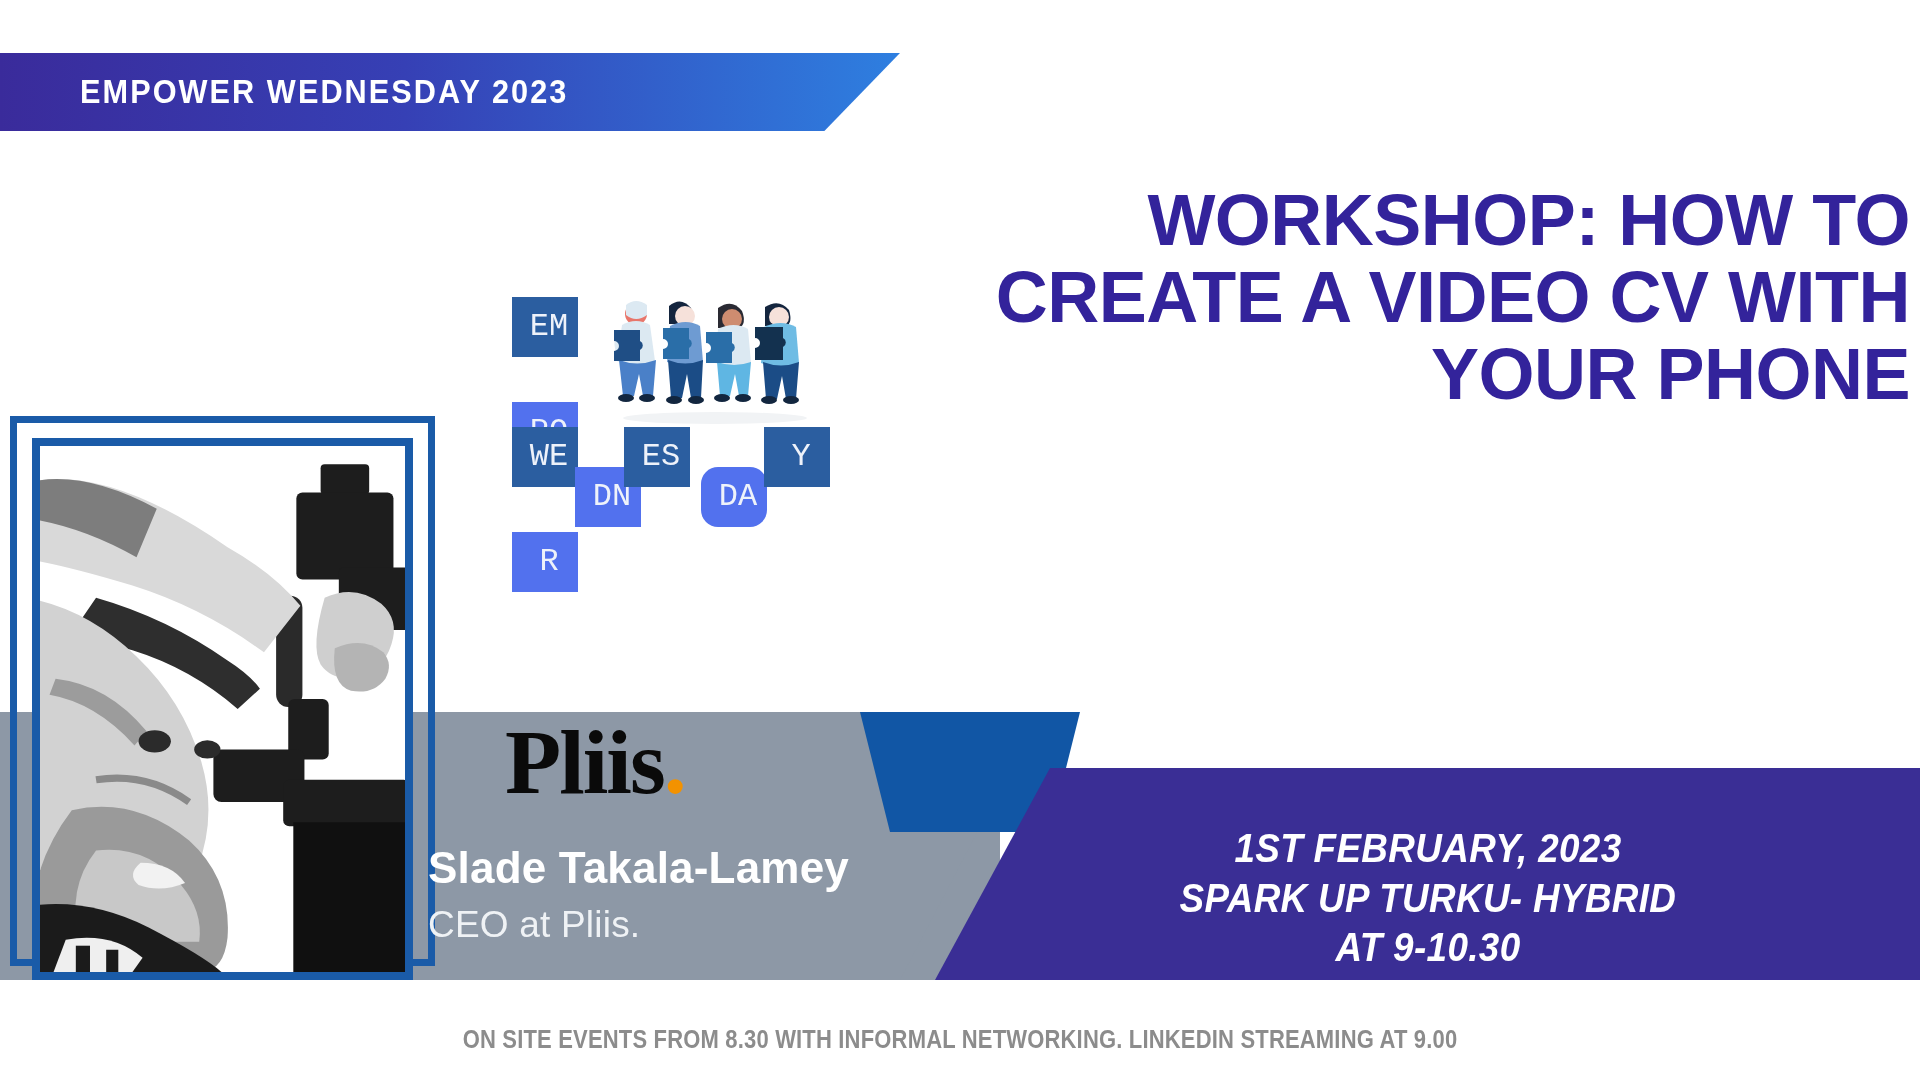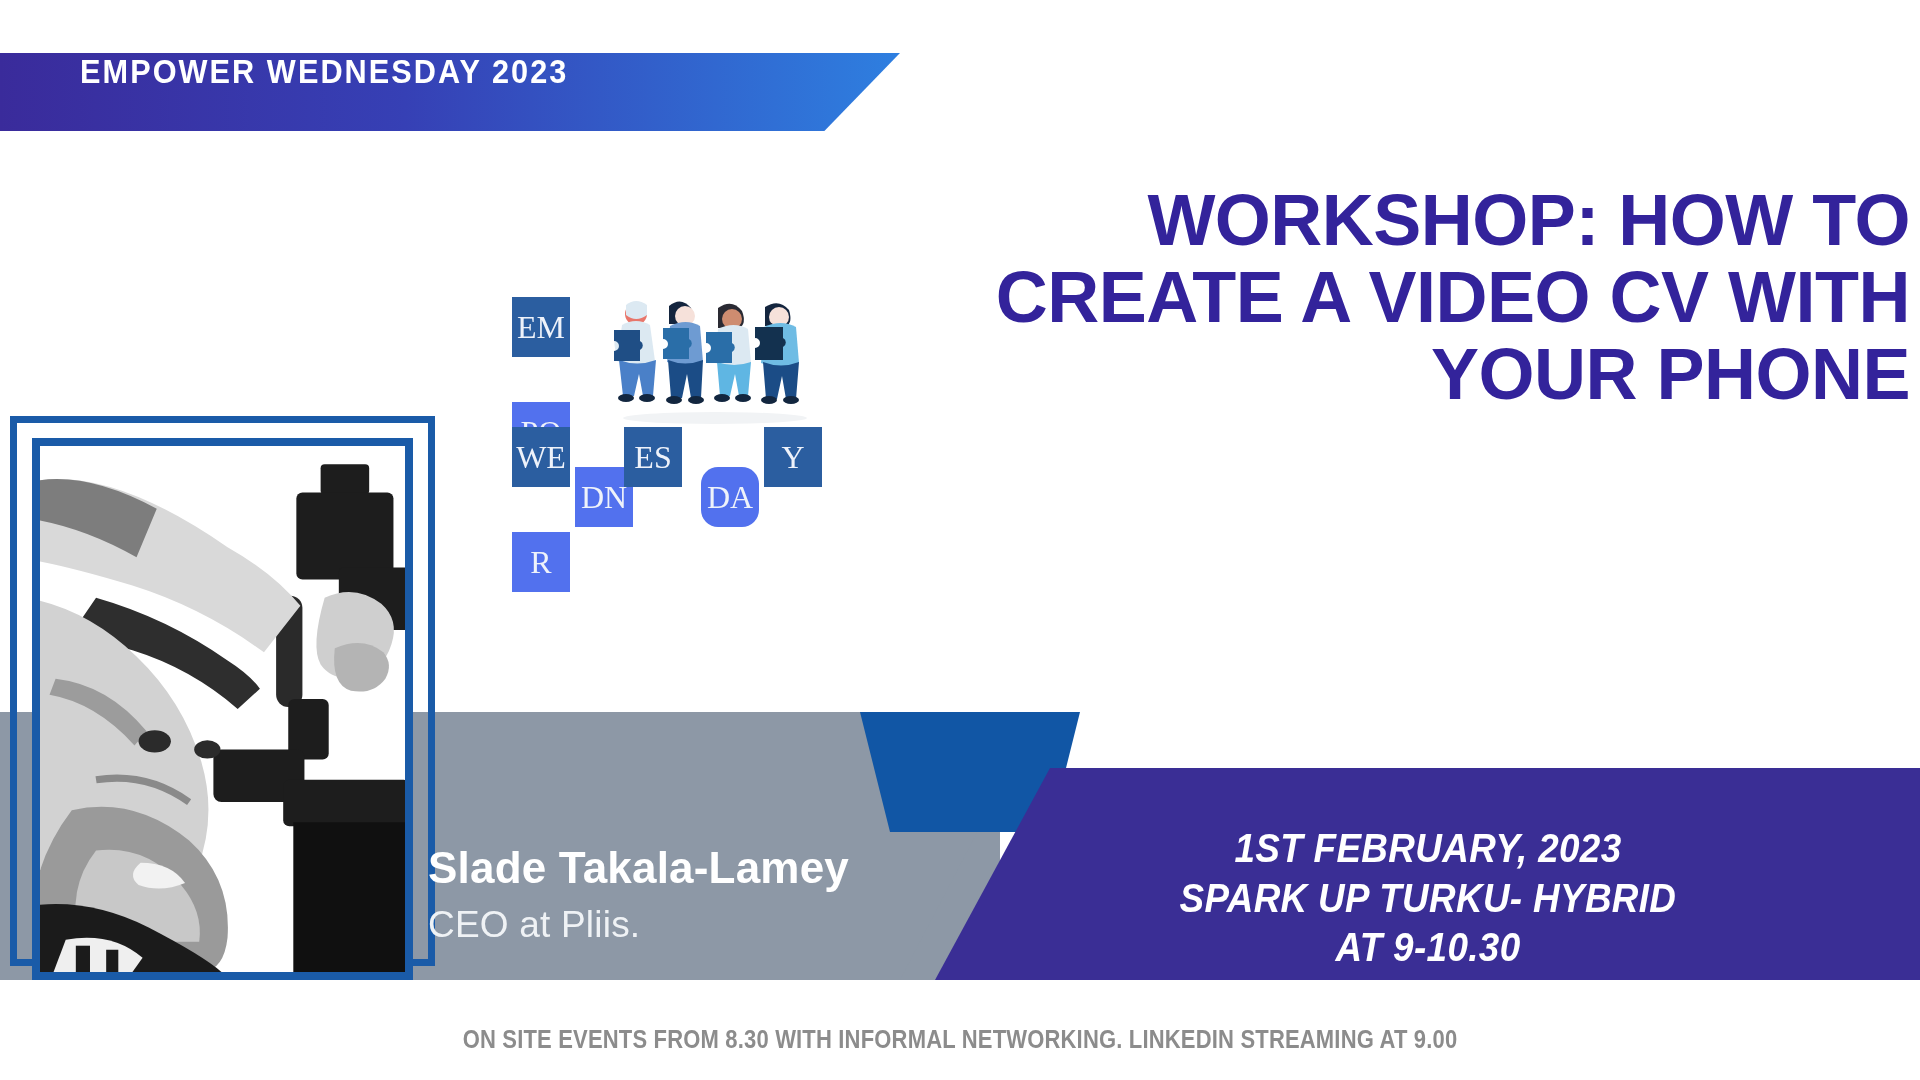--- a/index.html
+++ b/index.html
@@ -10,21 +10,21 @@
     overflow:hidden;
     position:relative;
   }
   .stage { position:absolute; inset:0; }
 
   
   .top-ribbon{
     position:absolute; left:0; top:53px; width:900px; height:78px;
     background:linear-gradient(90deg,#3A2B9B 0%, #3640B5 45%, #2E7FE0 100%);
     clip-path: polygon(0 0, 900px 0, 805px 98px, 0 98px);
-    display:flex; align-items:flex-start;
+    display:flex; align-items:center;
   }
   .top-ribbon-text{
     margin-left:80px;
     color:#ffffff; font-weight:bold; font-size:33px;
     letter-spacing:2.2px;
     font-stretch:condensed;
     transform:scaleX(.93); transform-origin:left center;
     white-space:nowrap;
   }
 
@@ -119,23 +119,24 @@
     position:absolute; left:0; top:1025px; width:1920px;
     text-align:center; color:#8C8C8C; font-weight:bold;
     font-size:25px; letter-spacing:.2px;
     transform:scaleX(.88);
   }
 
   
   .xword{ position:absolute; left:512px; top:297px; }
   .tile{
     position:absolute; width:58px; height:60px;
-    color:#EEF2FA; font-family:Liberation Serif, serif;
+    color:#EEF2FA; font-family:Liberation Mono, monospace;
     font-size:32px; display:flex; align-items:center; justify-content:center;
     line-height:1;
+    padding-left:8px;
   }
   .t-dark{ background:#2B5EA0; }
   .t-light{ background:#5271EE;margin-top:40px; }
 
   
   .people{ position:absolute; left:600px; top:292px; width:230px; height:135px; }
   .people svg{ width:100%; height:100%; display:block; }
 </style>
 </head>
 <body>
@@ -249,20 +250,23 @@
 
           <path d="M-30 460 q70 -20 142 16 q54 28 72 44 l0 0 l-244 0 z" fill="#1b1b1b"></path>
           <path d="M30 488 q46 -8 76 18 l-10 14 -78 0 z" fill="#efefef"></path>
           <rect x="40" y="494" width="14" height="26" fill="#1b1b1b"></rect>
           <rect x="70" y="498" width="12" height="22" fill="#1b1b1b"></rect>
         </svg>
       </div>
     </div>
   </div>
 
+  <div class="pliis">
+    <span>Pliis</span><span class="dot">.</span>
+  </div>
 
   <div class="speaker-name">Slade Takala-Lamey</div>
   <div class="speaker-role">CEO at Pliis.</div>
 
   <div class="event-banner">
     <div class="event-text">
       <div>1ST FEBRUARY, 2023</div>
       <div>SPARK UP TURKU- HYBRID</div>
       <div>AT 9-10.30</div>
     </div>

